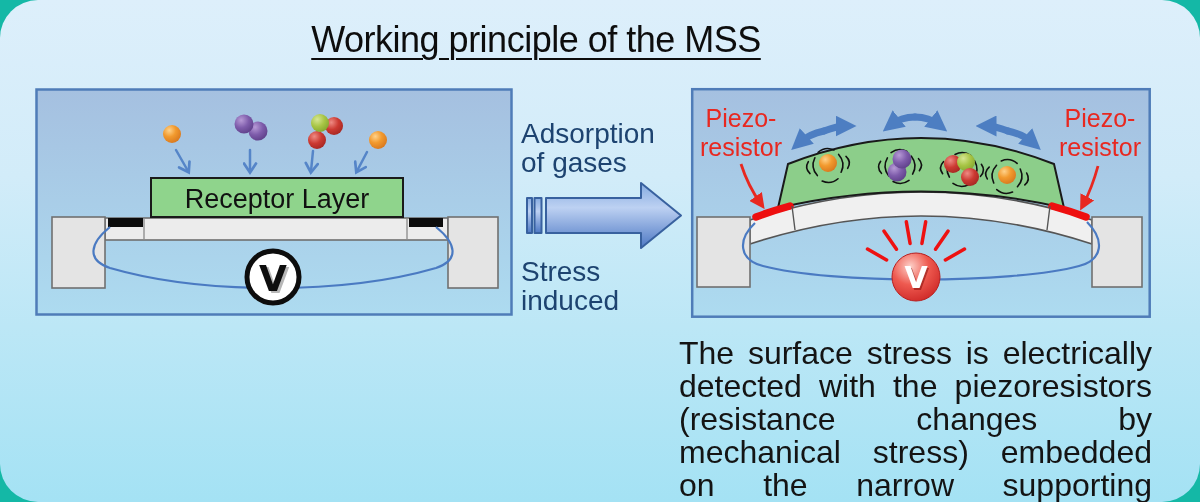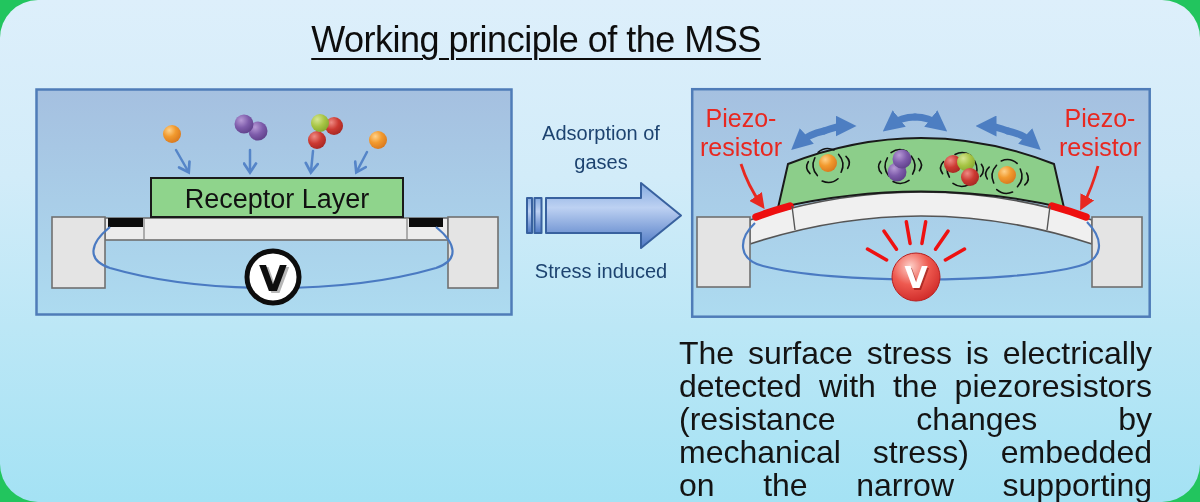--- a/index.html
+++ b/index.html
@@ -1,28 +1,28 @@
 <!DOCTYPE html>
 <html><head>
 <meta charset="utf-8">
 <style>
   html,body{margin:0;padding:0;background:#000;}
-  .stage{position:relative;width:1200px;height:502px;background:#22c55e;overflow:hidden;
+  .stage{position:relative;width:1200px;height:502px;background:#14b8a6;overflow:hidden;
          font-family:"Liberation Sans", sans-serif;}
   .canvas{position:absolute;inset:0;border-radius:38px;
           background:linear-gradient(180deg,#ddeffb 0%,#d2ecf9 35%,#bce7f6 65%,#a4e2f4 100%);}
   .title{position:absolute;top:19px;left:536px;transform:translateX(-50%);
          font-size:36px;letter-spacing:-0.5px;color:#0d0d0d;white-space:nowrap;
          text-decoration:underline;text-decoration-thickness:2px;text-underline-offset:6px;}
   .panel-svg{position:absolute;overflow:visible;}
   #leftPanelSvg{left:35px;top:88px;}
   #rightPanelSvg{left:691px;top:88px;}
   #arrowSvg{left:522px;top:178px;}
-  .trans-label{position:absolute;left:521px;width:160px;text-align:center;
-               color:#1d4370;font-size:20px;line-height:29px;}
+  .trans-label{position:absolute;left:521px;width:160px;
+               color:#1d4370;font-size:28px;line-height:29px;}
   #transTop{top:119px;}
   #transBottom{top:233px;margin-top:24px;}
   .caption{position:absolute;top:337px;color:#141414;text-align:justify;
            font-size:26px;line-height:33px;word-spacing:2px;}
   #captionLeft{left:43px;width:470px;}
   #captionRight{left:679px;width:473px;font-size:32px;}
 </style>
 </head>
 <body>
 

